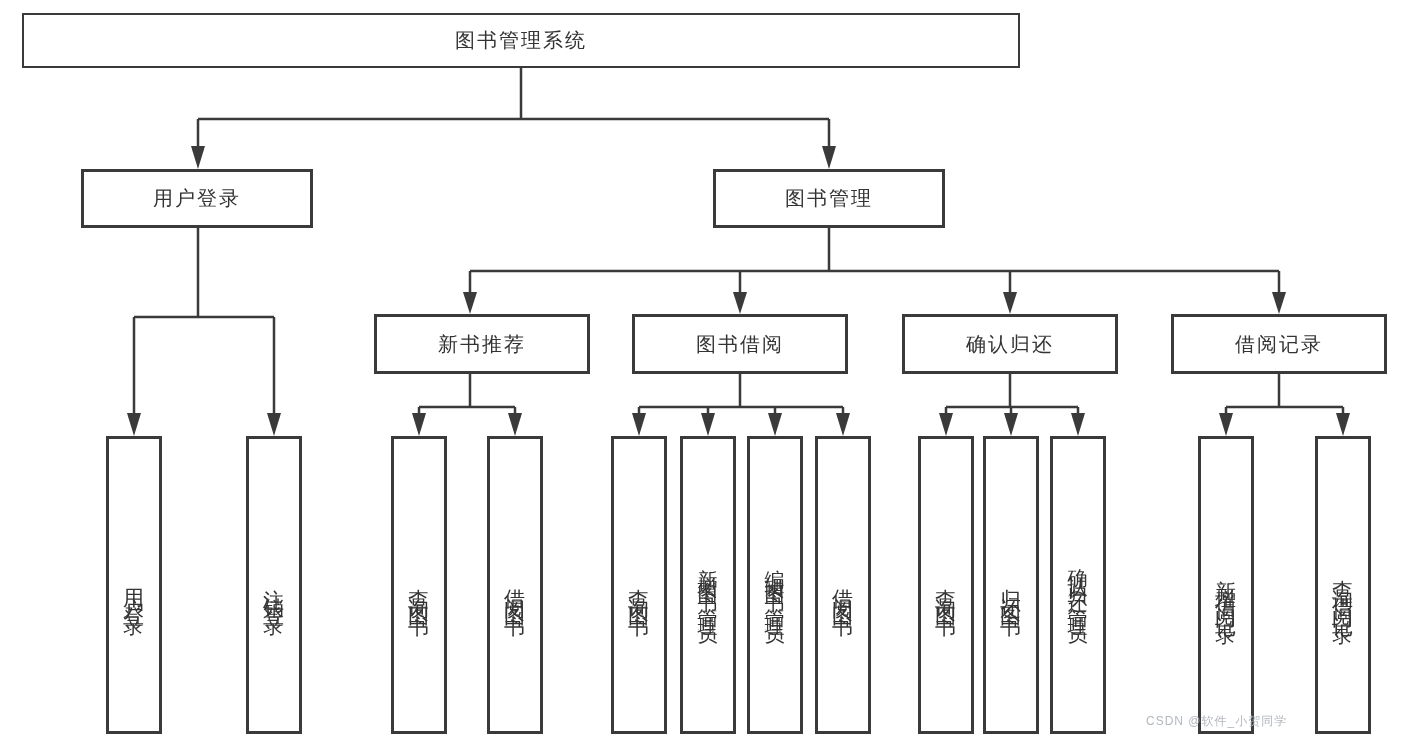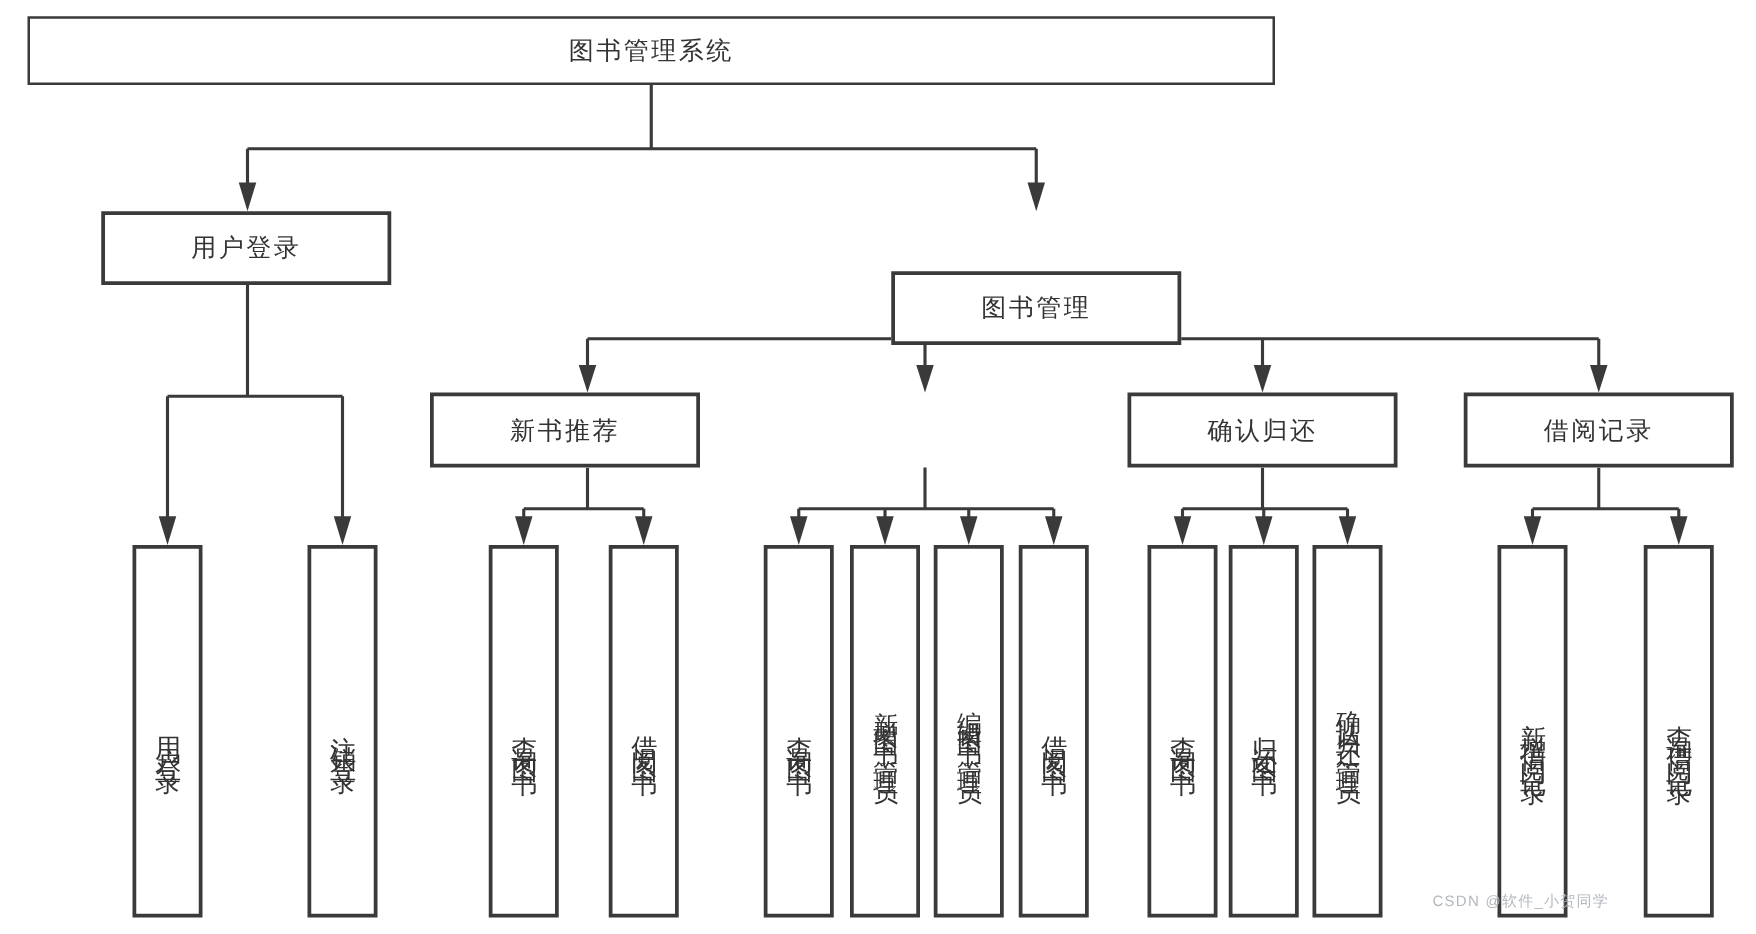--- a/index.html
+++ b/index.html
@@ -9,23 +9,23 @@
   }
   .wires{position:absolute;left:0;top:0;width:1405px;height:747px;}
   .box{
     position:absolute;box-sizing:border-box;background:#ffffff;
     border:3px solid #3a3a3a;color:#333333;
     display:flex;align-items:center;justify-content:center;
   }
   .root{left:22px;top:13px;width:998px;height:55px;border-width:2px;}
   .hlabel{font-size:20px;letter-spacing:2px;white-space:nowrap;}
   .l1{width:232px;height:59px;top:169px;}
-  .l1.a{left:81px;}  .l1.b{left:713px;margin-top:48px;}
+  .l1.a{left:81px;}  .l1.b{left:713px;}
   .l2{width:216px;height:60px;top:314px;}
-  .l2.a{left:344px;} .l2.b{left:632px;} .l2.c{left:902px;} .l2.d{left:1171px;}
+  .l2.a{left:374px;} .l2.b{left:632px;} .l2.c{left:902px;} .l2.d{left:1171px;}
   .leaf{
     position:absolute;box-sizing:border-box;background:#ffffff;
     border:3px solid #3a3a3a;top:436px;width:56px;height:298px;
     display:flex;align-items:center;justify-content:center;
   }
   .leaf .vlabel{
     writing-mode:vertical-rl;text-orientation:mixed;
     font-size:21px;line-height:1;letter-spacing:9px;margin-bottom:-9px;
     color:#333333;white-space:nowrap;
   }
@@ -97,20 +97,23 @@
   <div class="box l1 a">
     <span class="hlabel">用户登录</span>
   </div>
   <div class="box l1 b">
     <span class="hlabel">图书管理</span>
   </div>
 
   <div class="box l2 a">
     <span class="hlabel">新书推荐</span>
   </div>
+  <div class="box l2 b">
+    <span class="hlabel">图书借阅</span>
+  </div>
   <div class="box l2 c">
     <span class="hlabel">确认归还</span>
   </div>
   <div class="box l2 d">
     <span class="hlabel">借阅记录</span>
   </div>
 
   <div class="leaf x1">
     <span class="vlabel">用户登录</span>
   </div>

